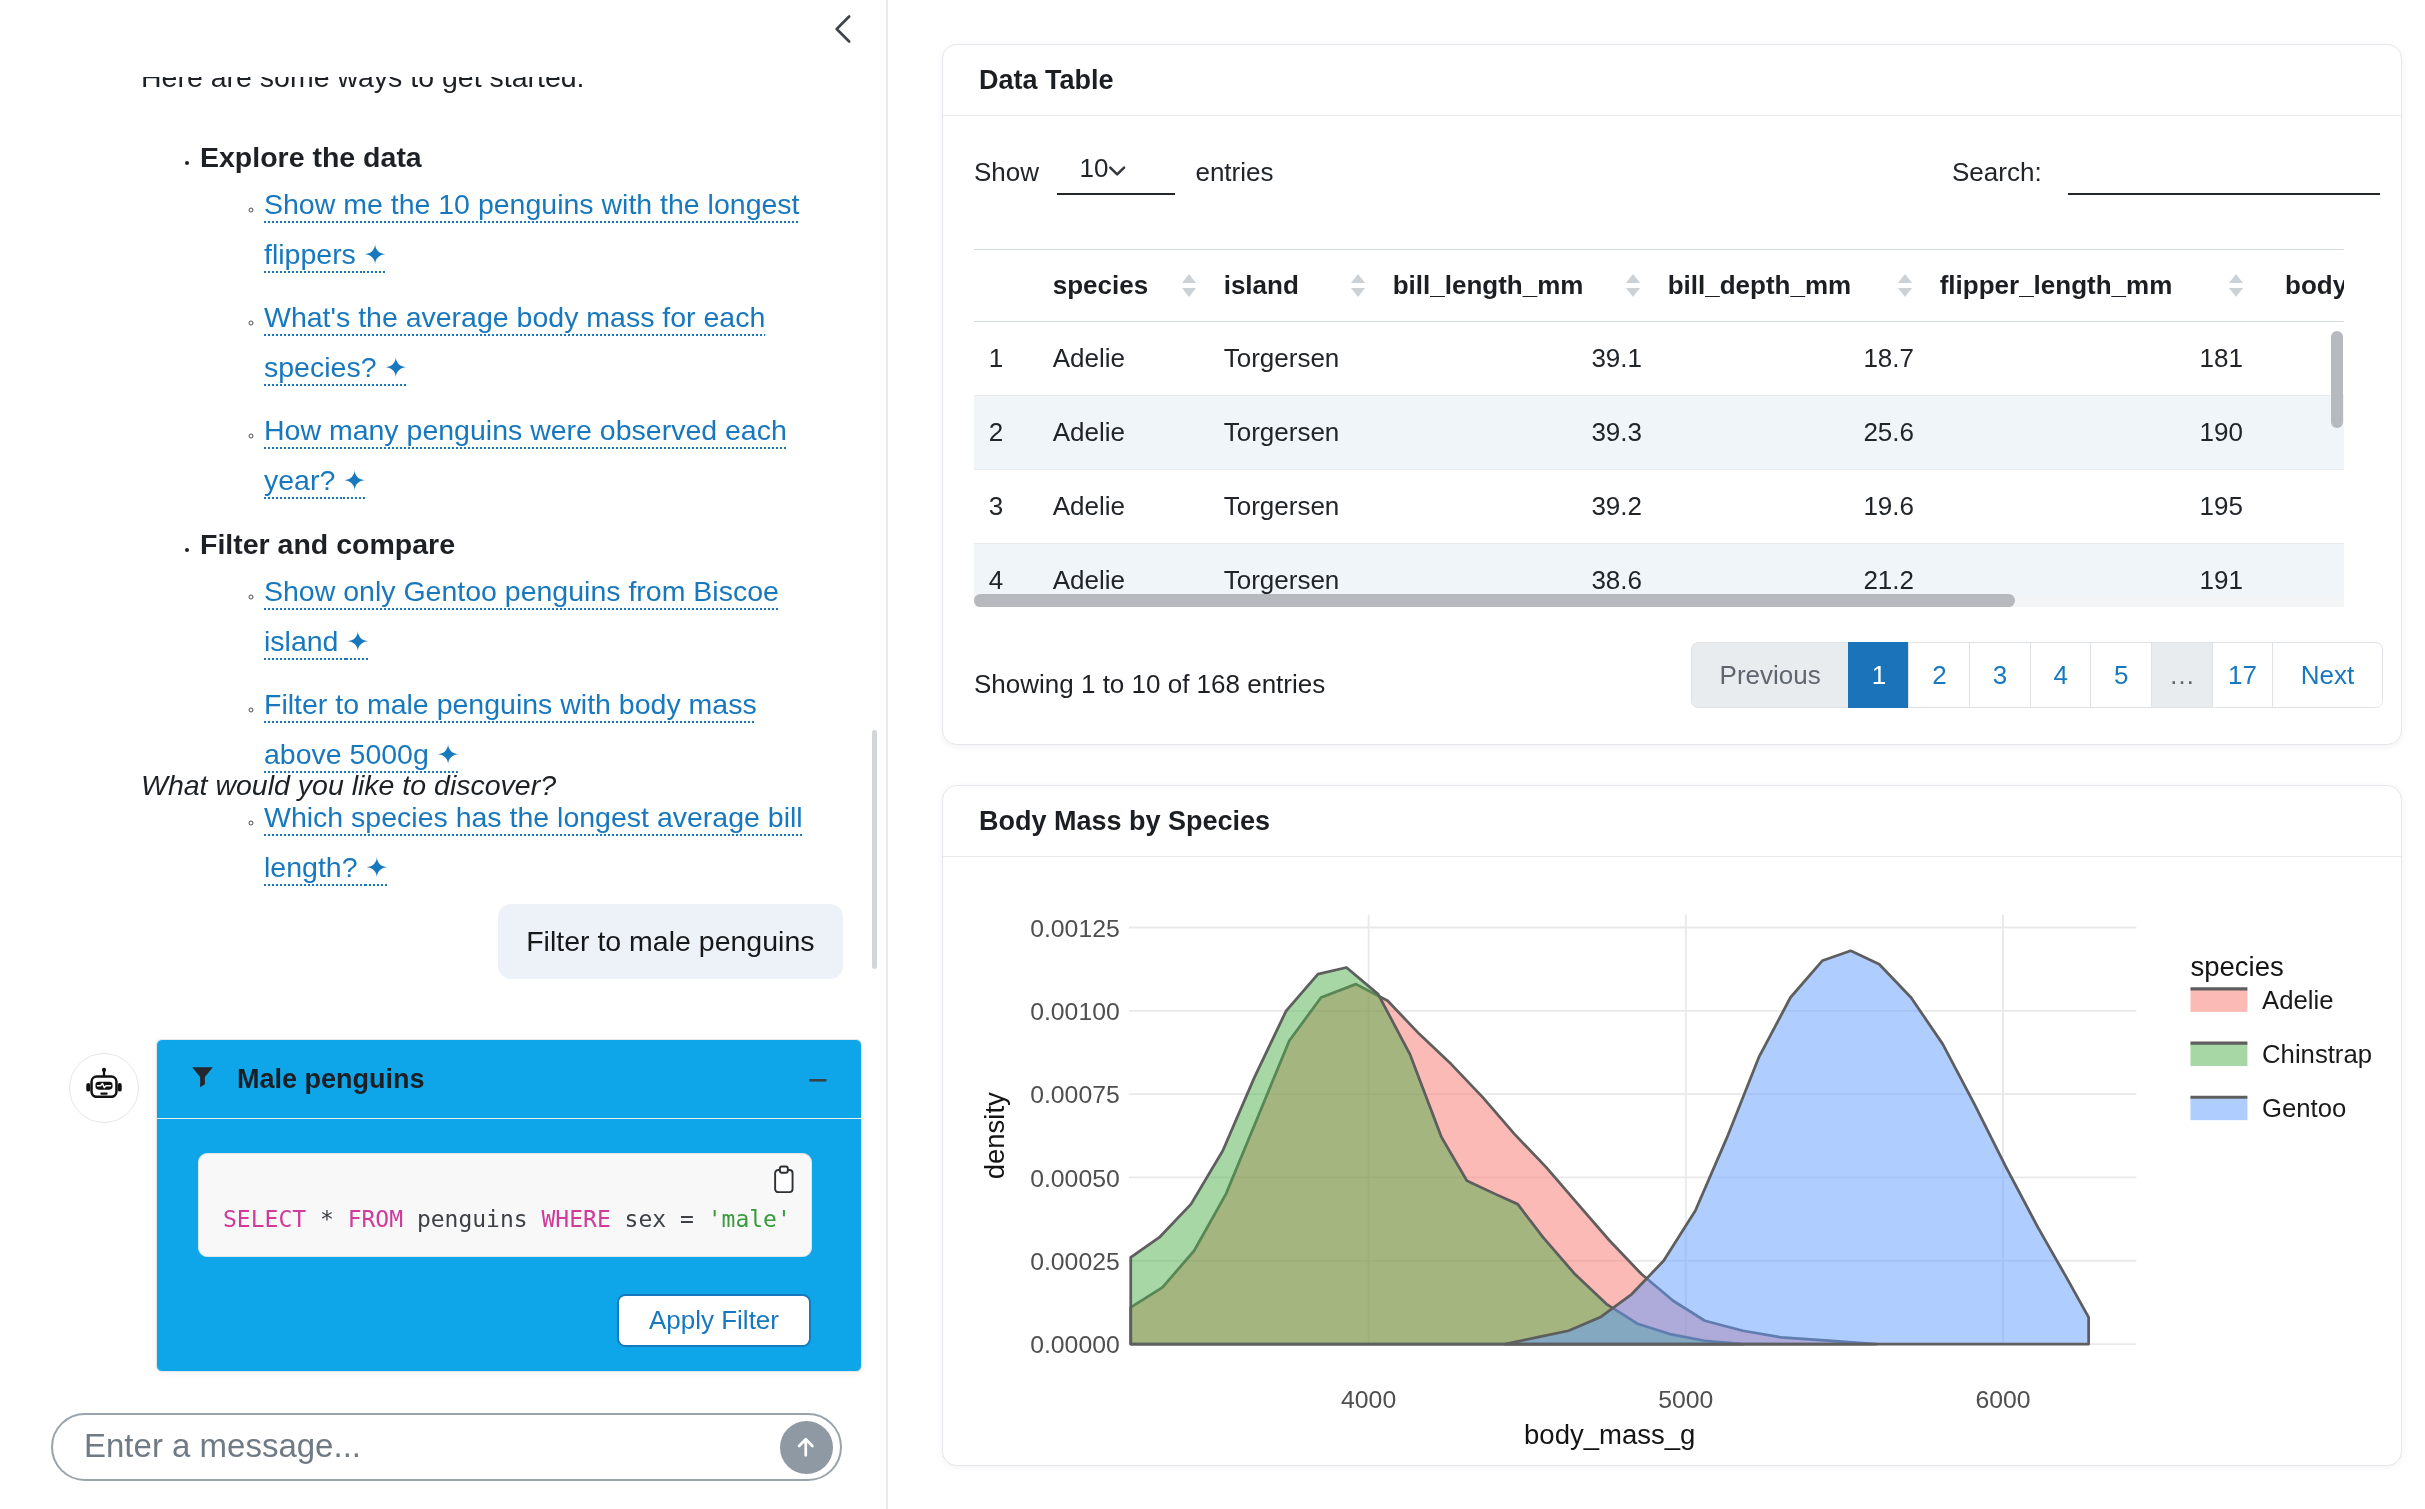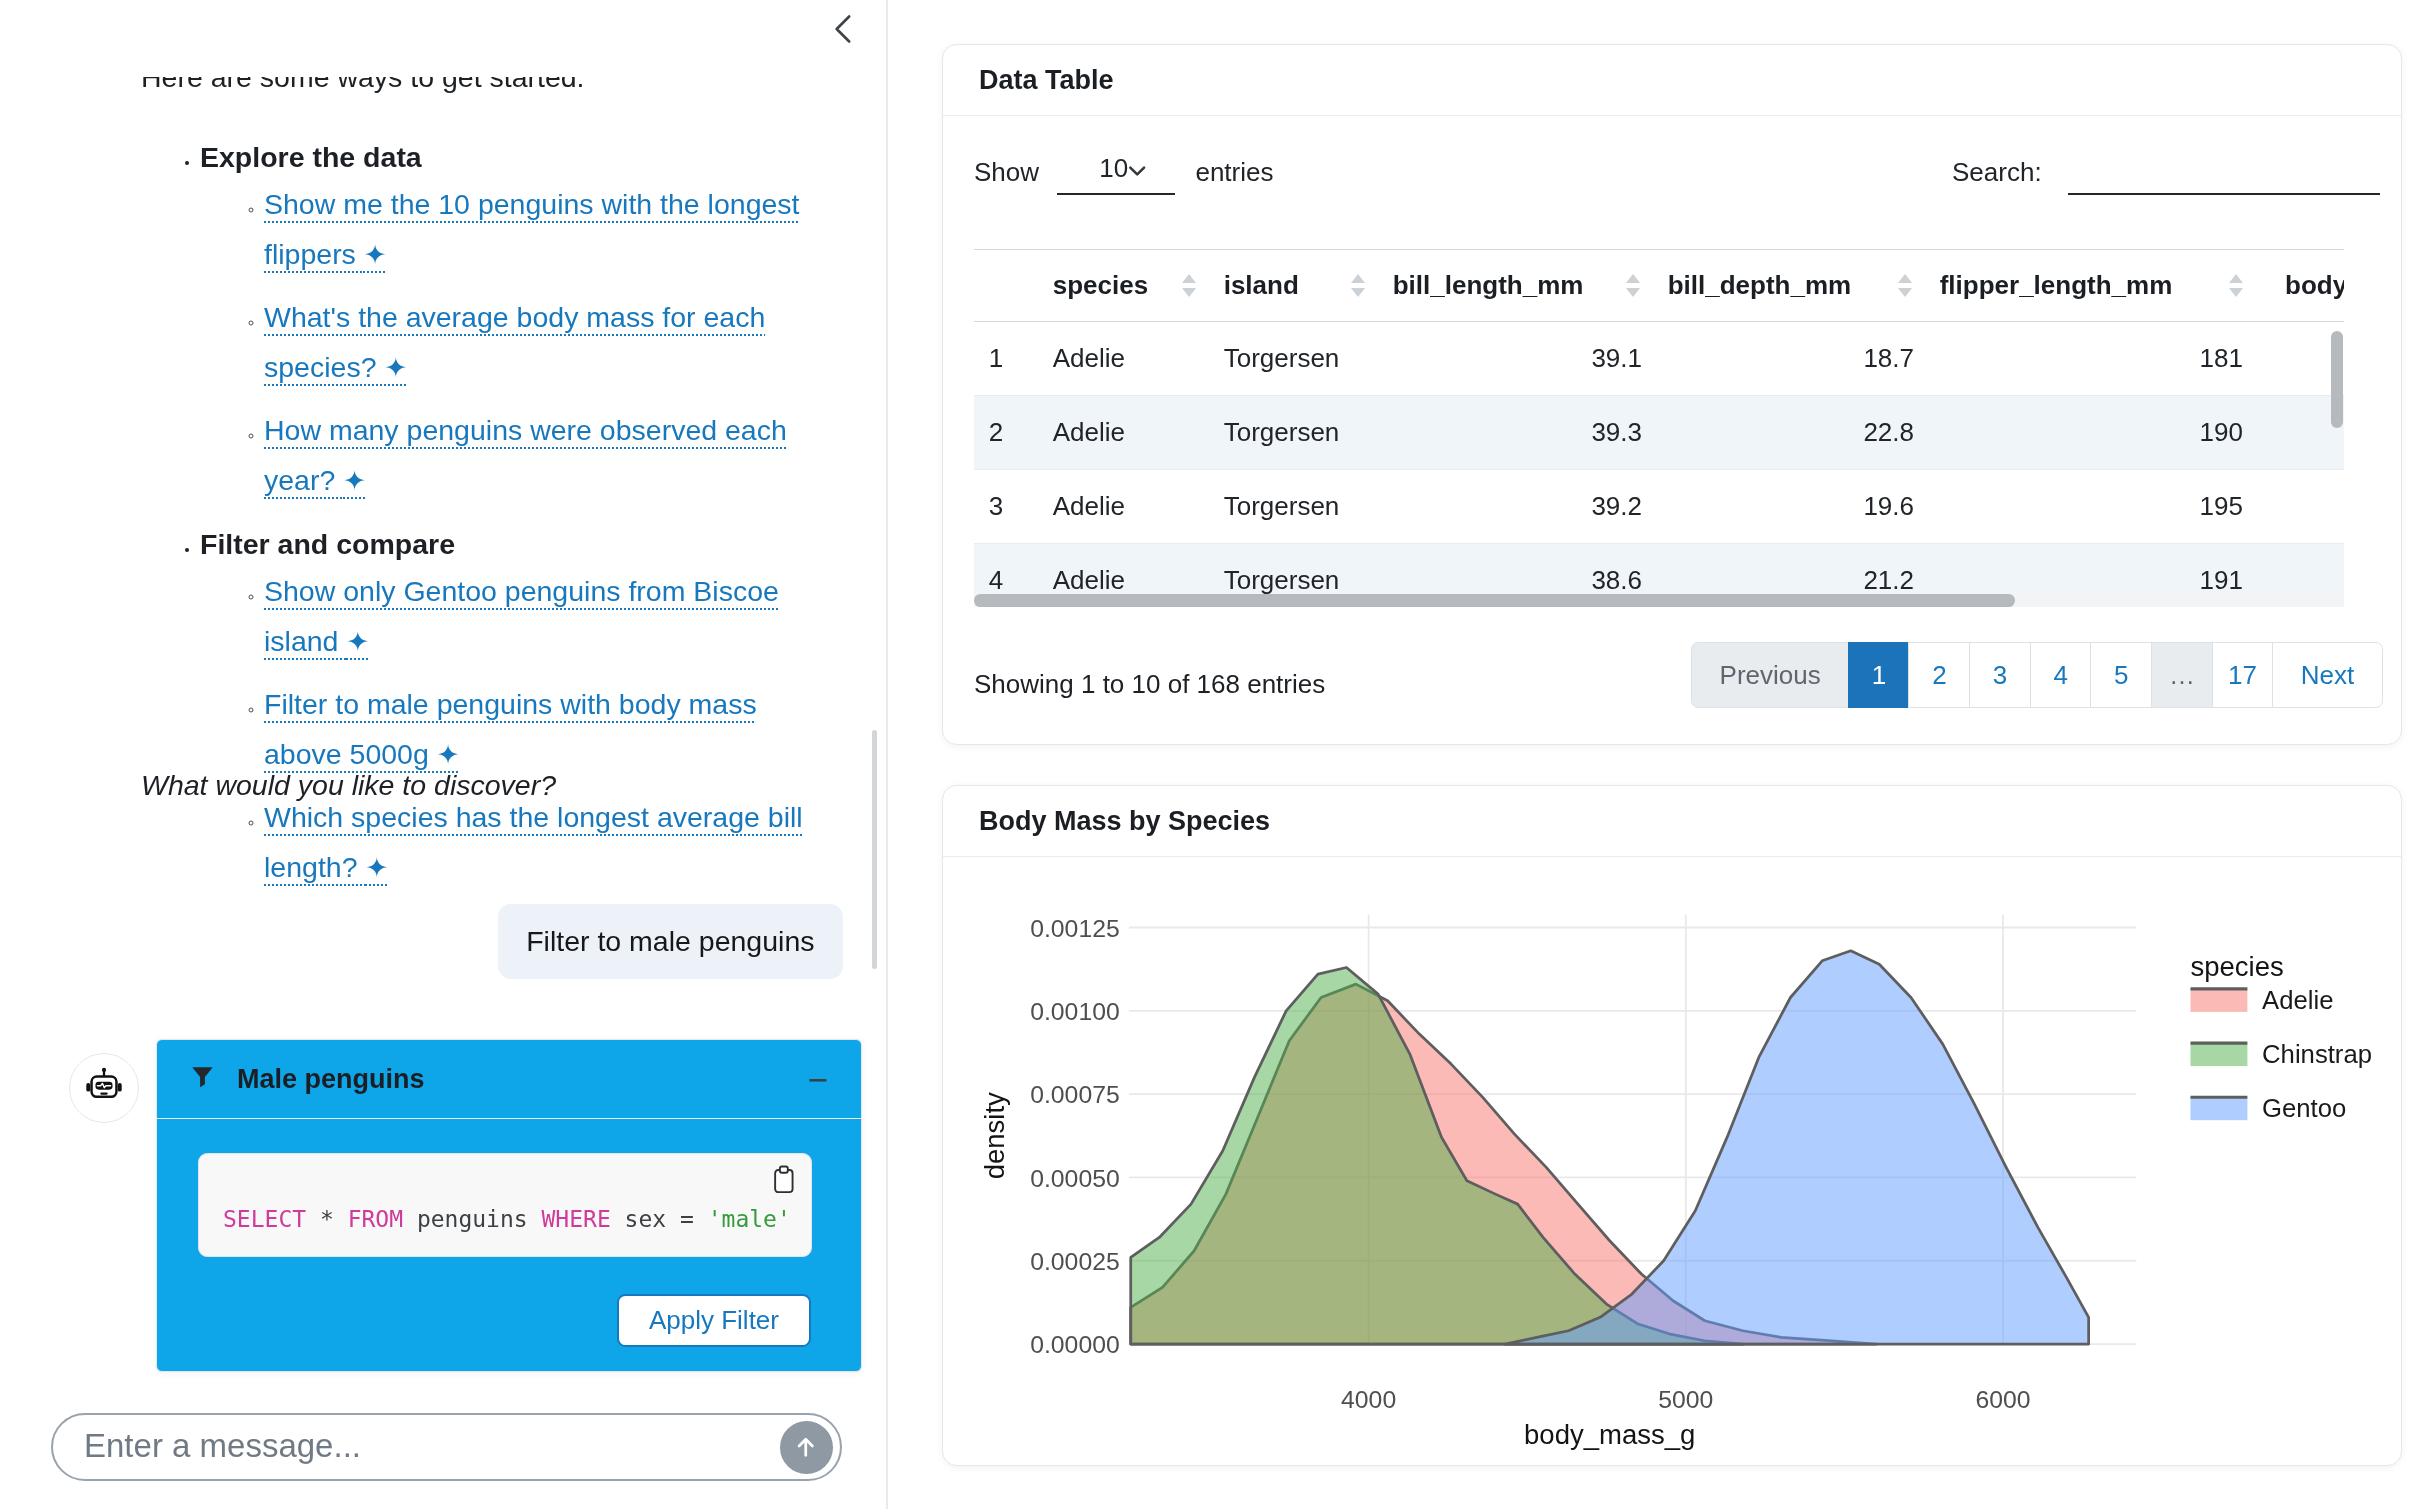--- a/index.html
+++ b/index.html
@@ -67,21 +67,21 @@
     border:1.8px solid #e4e7eb; border-radius:14.7px; box-shadow:0 1.8px 7.3px rgba(0,0,0,0.05); }
   #table-card { top:44px; height:701px; }
   #chart-card { top:785px; height:681px; }
   .card-head { height:71px; border-bottom:1.8px solid #e9ecef; display:flex; align-items:center;
     padding:0 36px; font-size:27px; font-weight:700; color:#1b1f23; }
 
   .length-ctl { position:absolute; left:31px; top:108px; display:flex; align-items:flex-end;
     font-size:26px; color:#212529; }
   .show-label { padding-bottom:7.3px; }
   .select-box { width:118px; margin-left:18.4px; border-bottom:2.3px solid #23272b;
-    display:flex; align-items:center; justify-content:center; padding:0 9.2px 9.2px 22px; cursor:pointer; }
+    display:flex; align-items:center; justify-content:flex-start; padding:0 9.2px 9.2px 22px; cursor:pointer; }
   .entries-label { margin-left:20px; padding-bottom:7.3px; }
   .search-ctl { position:absolute; left:1003px; top:108px; display:flex; align-items:flex-end;margin-left:6px; }
   .search-label { font-size:26px; padding-bottom:7.3px; margin-right:26px; }
   .search-input { width:312px; height:42px; border:none; outline:none;
     border-bottom:2.3px solid #23272b; font-size:26px; font-family:inherit; }
 
   .table-wrap { position:absolute; left:31px; top:204px; width:1370px; height:358px; overflow:hidden; }
   .tgrid { display:grid; grid-template-columns:64px 171px 169px 275px 272px 331px 184px; width:1465px; }
   .th { height:73px; display:flex; align-items:center; font-size:26px; font-weight:700; color:#1b1f23;
     padding:0 13px 0 14.7px; border-top:1.8px solid #d4d9dd; border-bottom:1.8px solid #d4d9dd; cursor:pointer; }
@@ -278,21 +278,21 @@
           <div class="td">Adelie</div>
           <div class="td">Torgersen</div>
           <div class="td num">39.1</div>
           <div class="td num">18.7</div>
           <div class="td num flip">181</div>
           <div class="td"></div>
           <div class="td stripe">2</div>
           <div class="td stripe">Adelie</div>
           <div class="td stripe">Torgersen</div>
           <div class="td stripe num">39.3</div>
-          <div class="td stripe num">22.8</div>
+          <div class="td stripe num">25.6</div>
           <div class="td stripe num flip">190</div>
           <div class="td stripe"></div>
           <div class="td">3</div>
           <div class="td">Adelie</div>
           <div class="td">Torgersen</div>
           <div class="td num">39.2</div>
           <div class="td num">19.6</div>
           <div class="td num flip">195</div>
           <div class="td"></div>
           <div class="td stripe">4</div>

